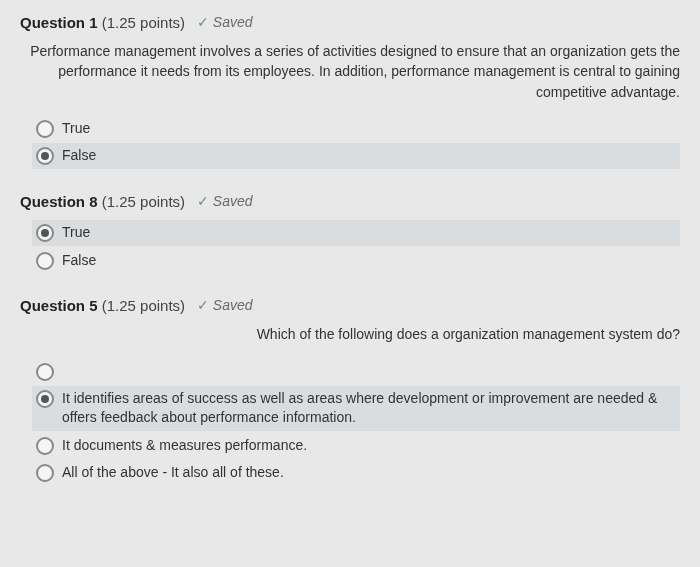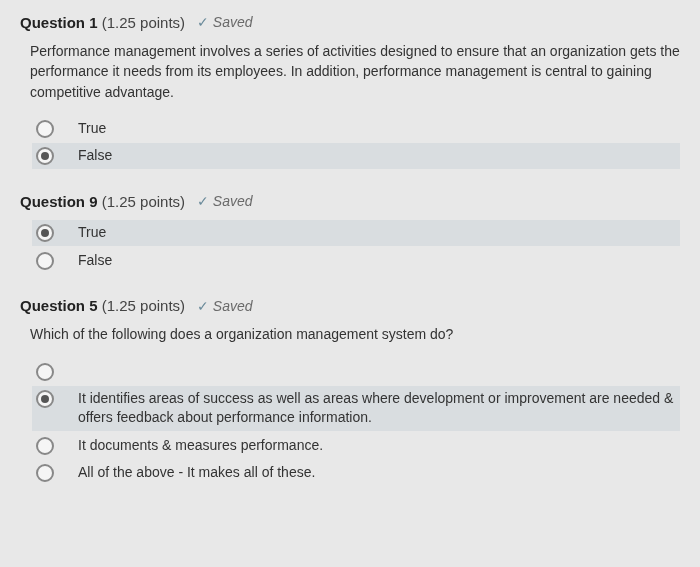--- a/index.html
+++ b/index.html
@@ -11,21 +11,21 @@
     padding: 12px 20px;
     font-size: 14px;
     color: #333;
     line-height: 1.4;
   }
   .question {
     margin-bottom: 22px;
   }
   .q-header {
     display: flex;
-    align-items: flex-end;
+    align-items: center;
     gap: 12px;
     margin-bottom: 8px;
   }
   .q-title {
     font-size: 15px;
   }
   .q-title strong { font-weight: bold; color: #222; }
   .points { color: #444; font-weight: normal; }
   .saved {
     display: inline-flex;
@@ -35,28 +35,29 @@
     font-style: italic;
   }
   .check-icon {
     color: #6a8a9a;
     font-style: normal;
   }
   .q-text {
     margin: 6px 0 14px 10px;
     color: #333;
     line-height: 1.45;
+    text-align: right;
   }
   .options {
     margin-left: 12px;
   }
   .option {
     display: flex;
     align-items: flex-start;
-    gap: 24px;
+    gap: 8px;
     padding: 3px 4px;
     margin-bottom: 2px;
   }
   .option.selected {
     background: #d9dde0;
   }
   .radio {
     width: 18px;
     height: 18px;
     border: 2px solid #888;
@@ -108,21 +109,21 @@
           <span class="dot"></span>
         </span>
       <span class="option-label">False</span>
     </div>
   </div>
 </div>
 
 <div class="question">
   <div class="q-header">
     <span class="q-title">
-      <strong>Question 9</strong>
+      <strong>Question 8</strong>
       <span class="points">(1.25 points)</span>
     </span>
     <span class="saved">
       <span class="check-icon">✓</span>
       <span>Saved</span>
     </span>
   </div>
   <div class="options">
     <div class="option selected">
       <span class="radio checked">
@@ -158,16 +159,16 @@
           <span class="dot"></span>
         </span>
       <span class="option-label">It identifies areas of success as well as areas where development or improvement are needed &amp; offers feedback about performance information.</span>
     </div>
     <div class="option">
       <span class="radio"></span>
       <span class="option-label">It documents &amp; measures performance.</span>
     </div>
     <div class="option">
       <span class="radio"></span>
-      <span class="option-label">All of the above - It makes all of these.</span>
+      <span class="option-label">All of the above - It also all of these.</span>
     </div>
   </div>
 </div>
 
 </body></html>

